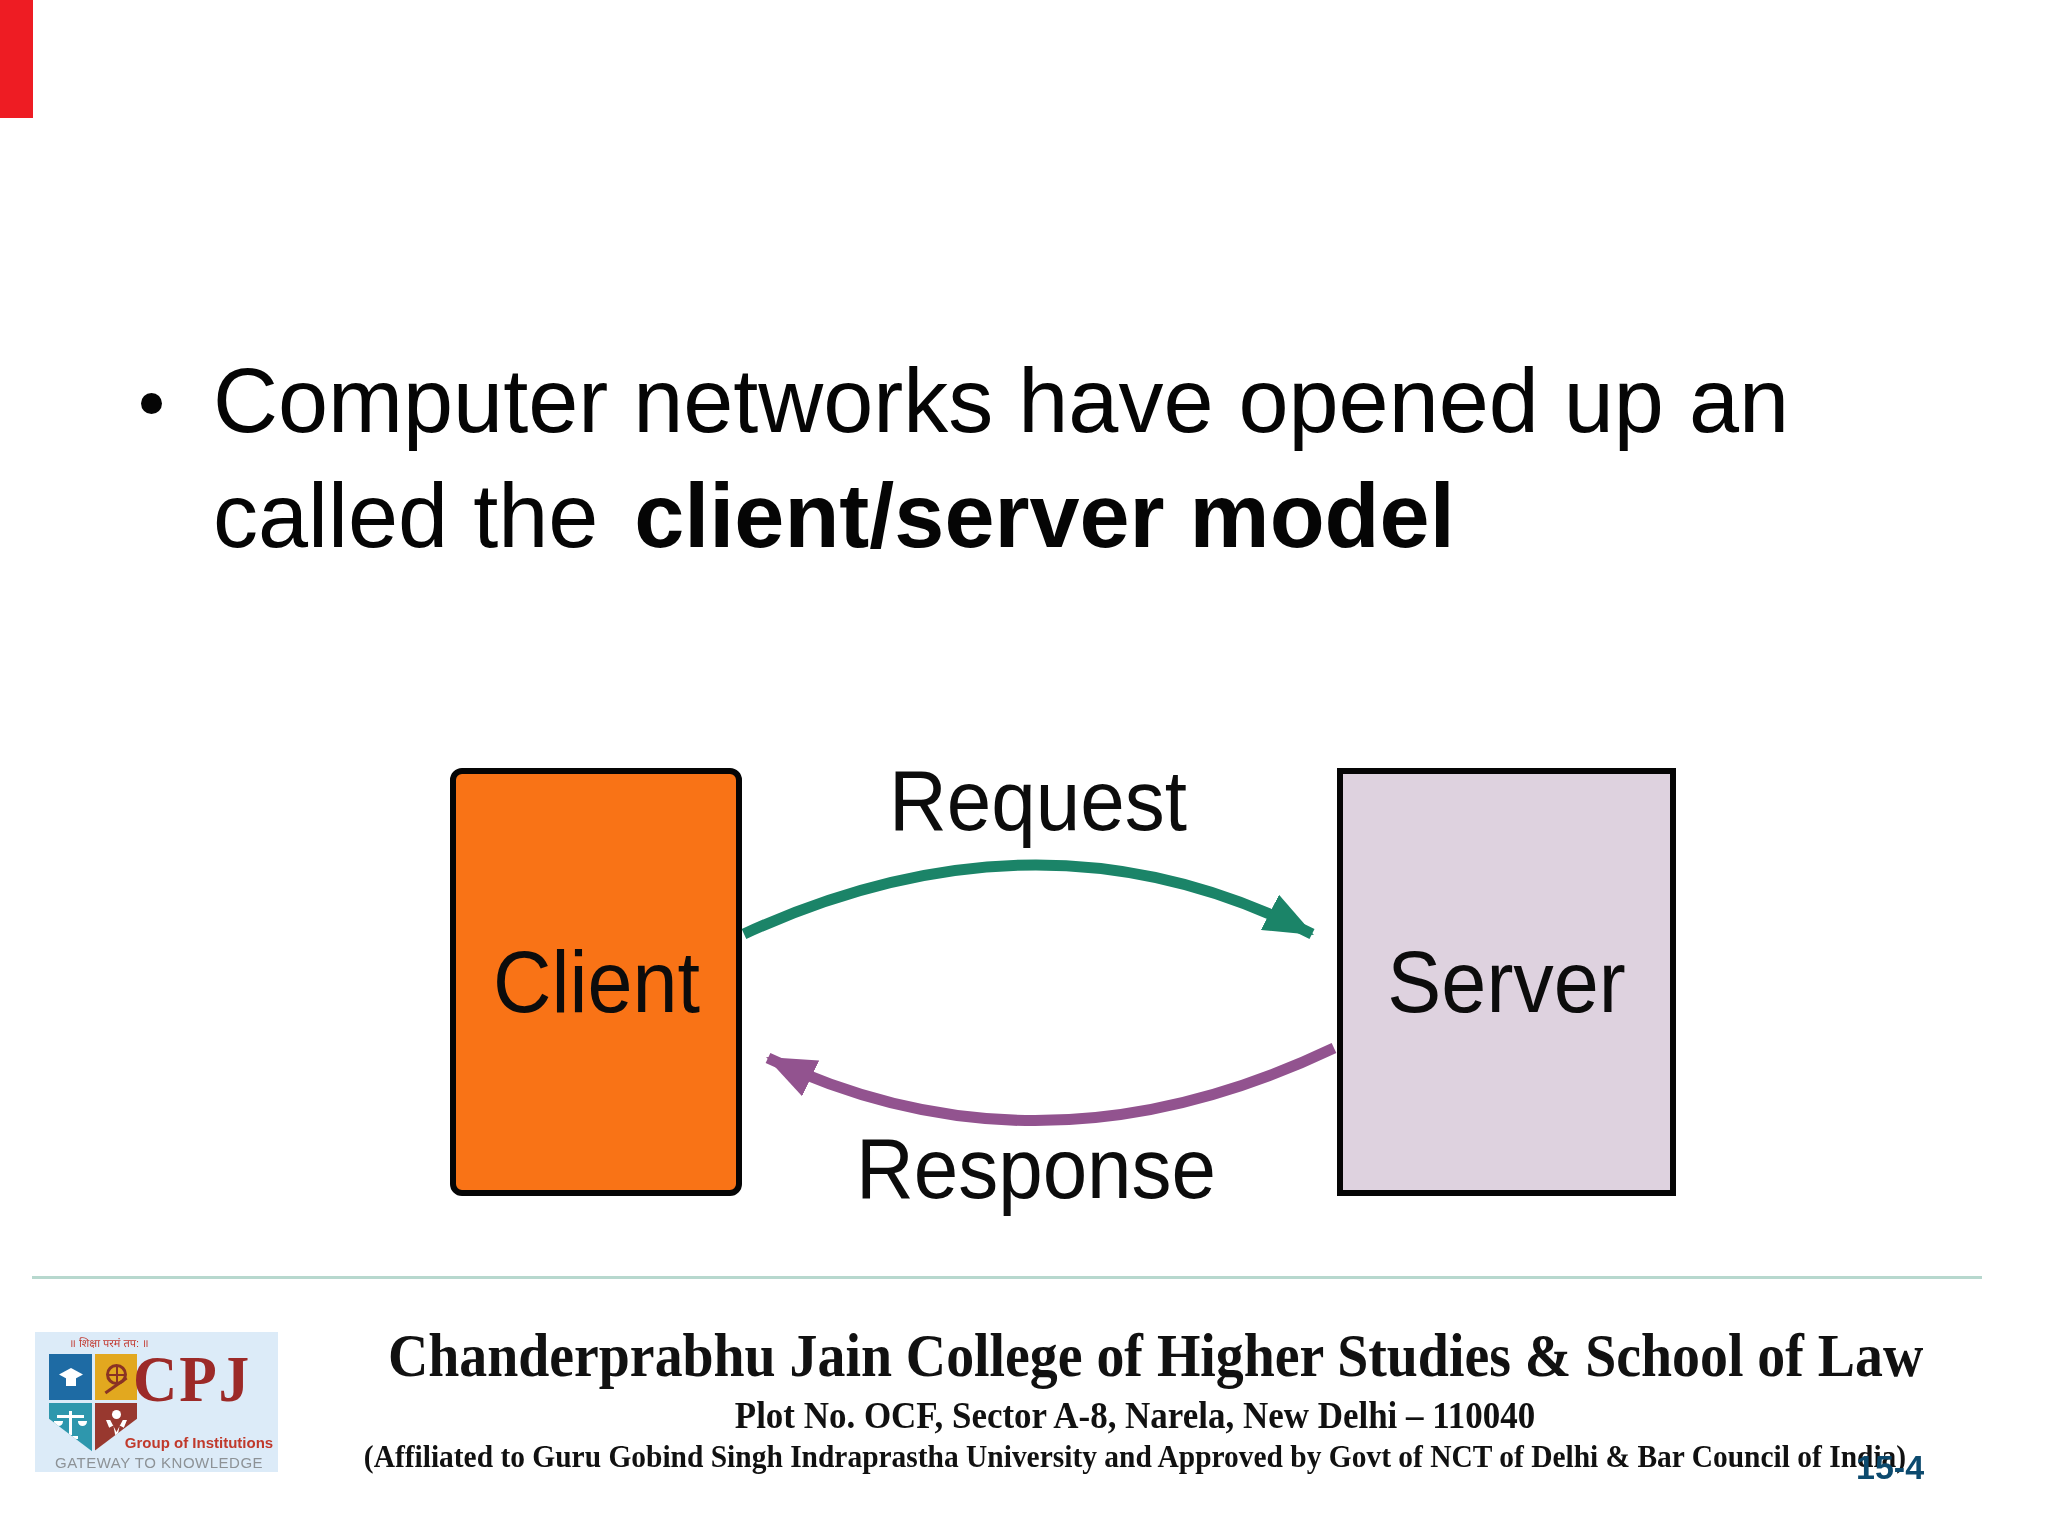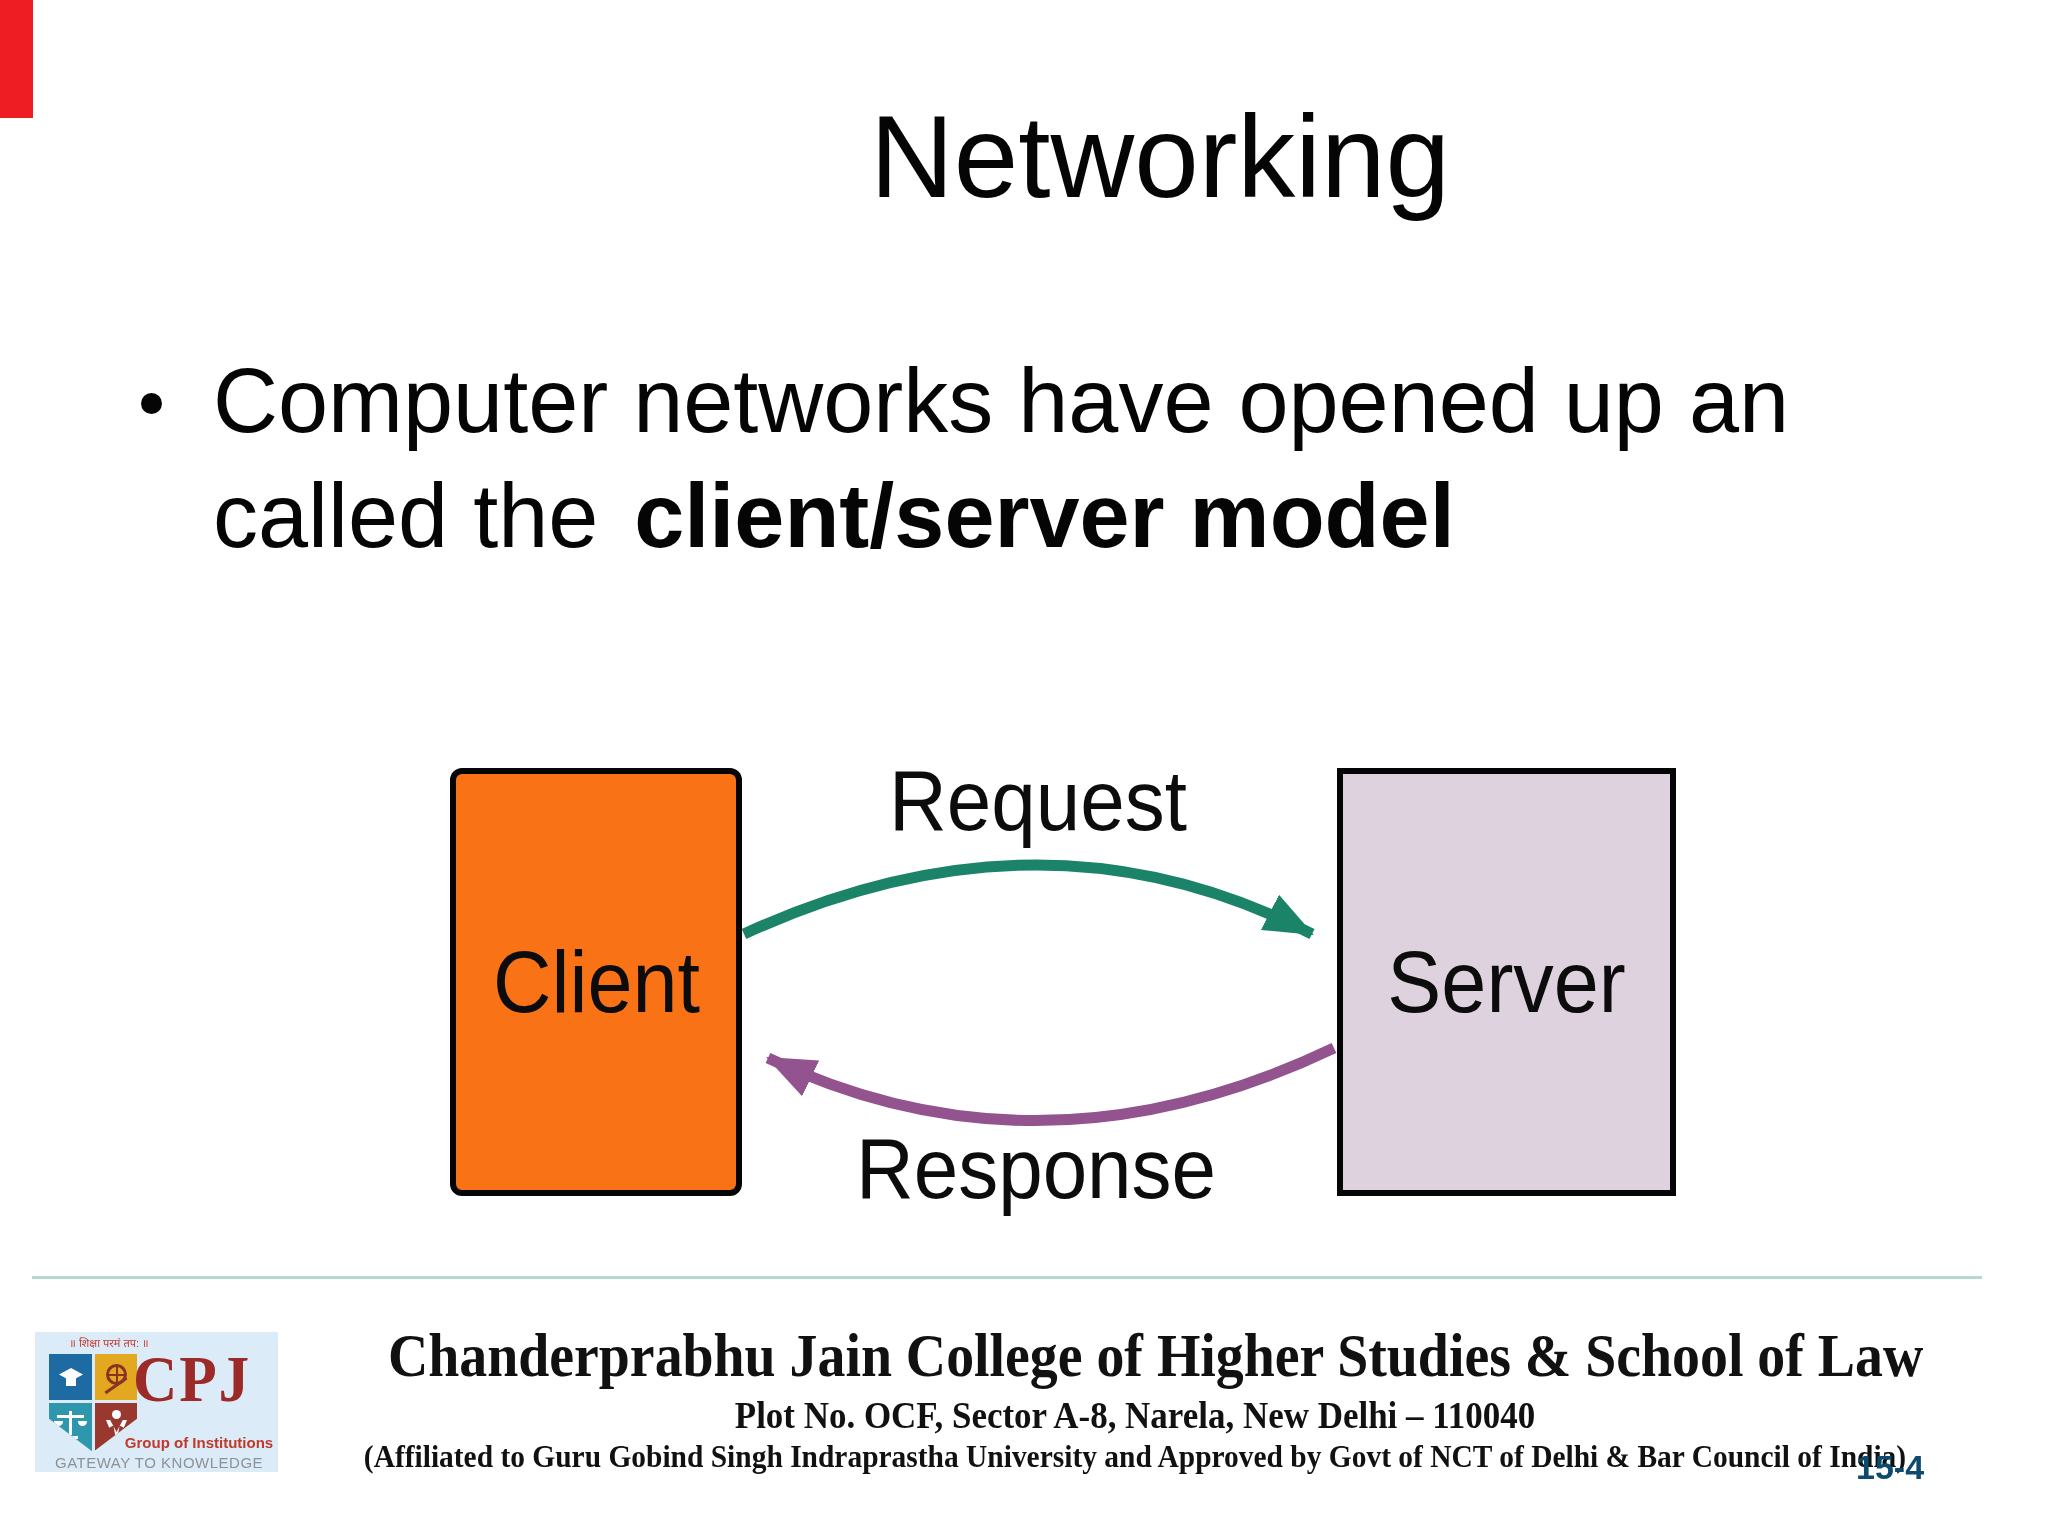--- a/index.html
+++ b/index.html
@@ -87,21 +87,20 @@
   #logo-subtitle { position:absolute; left:20px; top:122px; width:204px; text-align:center;
     font-size:15px; color:#8d9296; letter-spacing:0.5px; white-space:nowrap; }
 </style>
 </head>
 <body>
 
 <div id="slide">
 
   <div id="red-bookmark" style="background:#ee1c23;"></div>
 
-  <div id="title">Networking</div>
 
   <div id="bullet-dot"></div>
   <div id="bullet-text">
     <div>Computer networks have opened up an</div>
     <div><span>called the </span><b>client/server model</b></div>
   </div>
 
   <div id="client-box" class="node-box" style="background:#f97316;border-radius:12px;">
     <span class="node-label">Client</span>
   </div>

